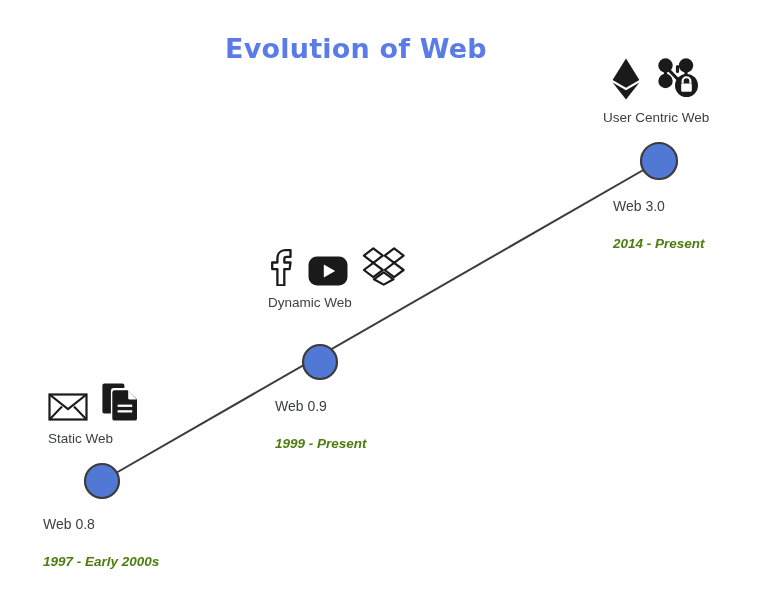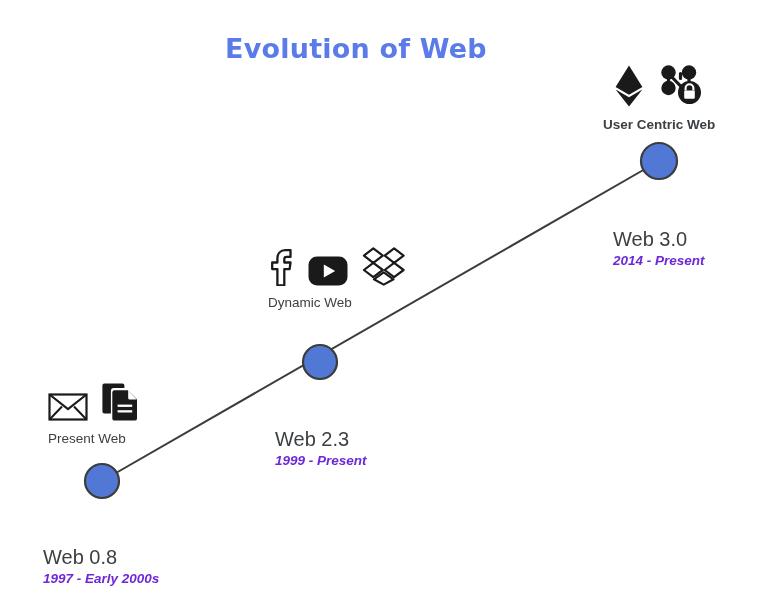--- a/index.html
+++ b/index.html
@@ -57,44 +57,43 @@
     display: block;
   }
   .cat-label {
     margin-top: 9px;
     font-size: 13.5px;
     color: #3c4043;
     font-family: "Liberation Sans", sans-serif;
     white-space: nowrap;
   }
   .stage-name {
-    font-size: 20px;
+    font-size: 14px;
     color: #3c4043;
     font-family: "Liberation Sans", sans-serif;
     white-space: nowrap;
-    margin-top: 30px;
   }
   .stage-date {
-    margin-top: 2px;
+    margin-top: 22px;
     font-size: 13.5px;
     font-style: italic;
     font-weight: bold;
-    color: #6d28d9;
+    color: #4d7c0f;
     font-family: "Liberation Sans", sans-serif;
     white-space: nowrap;
   }
 
   
   #icons-1 { left: 48px;  top: 378px; }
   #text-1  { left: 43px;  top: 516px; }
   
   #icons-2 { left: 268px; top: 242px; }
   #text-2  { left: 275px; top: 398px; }
   
-  #icons-3 { left: 603px; top: 64px; font-weight: bold;  }
+  #icons-3 { left: 603px; top: 57px;  }
   #text-3  { left: 613px; top: 198px; }
 </style>
 </head>
 <body>
 
 <div id="stage">
 
   <div class="title">Evolution of Web</div>
 
   <svg class="timeline-svg" viewBox="0 0 768 590" xmlns="http://www.w3.org/2000/svg">
@@ -114,21 +113,21 @@
       </svg>
 
       <svg class="icon" width="38" height="40" viewBox="0 0 38 40" xmlns="http://www.w3.org/2000/svg">
         <path d="M2.4 1.6 h18 a2 2 0 0 1 2 2 v2.4 h-10.5 a3 3 0 0 0 -3 3 v22.5 h-6.5 a2 2 0 0 1 -2 -2 v-25.9 a2 2 0 0 1 2 -2 z" fill="#1a1a1a"></path>
         <path d="M12.5 8.2 h13.2 l9.3 9.0 v19.2 a2.2 2.2 0 0 1 -2.2 2.2 h-20.3 a2.2 2.2 0 0 1 -2.2 -2.2 v-26 a2.2 2.2 0 0 1 2.2 -2.2 z" fill="#1a1a1a"></path>
         <path d="M26.2 8.6 v7.4 a1.6 1.6 0 0 0 1.6 1.6 h7.0 z" fill="#ffffff"></path>
         <rect x="15.6" y="22.6" width="14.6" height="2.3" fill="#ffffff"></rect>
         <rect x="15.6" y="28.2" width="14.6" height="2.3" fill="#ffffff"></rect>
       </svg>
     </div>
-    <div class="cat-label">Present Web</div>
+    <div class="cat-label">Static Web</div>
   </div>
 
   <div class="stage" id="text-1">
     <div class="stage-name">Web 0.8</div>
     <div class="stage-date">1997 - Early 2000s</div>
   </div>
 
   <div class="stage" id="icons-2">
     <div class="icon-row center">
 
@@ -148,21 +147,21 @@
           <path d="M11.3 16.8 L1.9 24.0 L11.3 31.2 L20.8 24.0 Z"></path>
           <path d="M32.1 16.8 L22.7 24.0 L32.1 31.2 L41.6 24.0 Z"></path>
           <path d="M11.9 33.3 L21.7 26.3 L31.5 33.3 L21.7 38.6 Z"></path>
         </g>
       </svg>
     </div>
     <div class="cat-label" style="text-align:left;">Dynamic Web</div>
   </div>
 
   <div class="stage" id="text-2">
-    <div class="stage-name">Web 2.3</div>
+    <div class="stage-name">Web 0.9</div>
     <div class="stage-date">1999 - Present</div>
   </div>
 
   <div class="stage" id="icons-3">
     <div class="icon-row center">
 
       <svg class="icon" width="30" height="44" viewBox="0 0 30 44" xmlns="http://www.w3.org/2000/svg">
         <path d="M15 1.5 L28.4 23.0 L15 30.7 L1.6 23.0 Z" fill="#1a1a1a"></path>
         <path d="M1.6 25.6 L15 33.3 L28.4 25.6 L15 42.5 Z" fill="#1a1a1a"></path>
       </svg>

